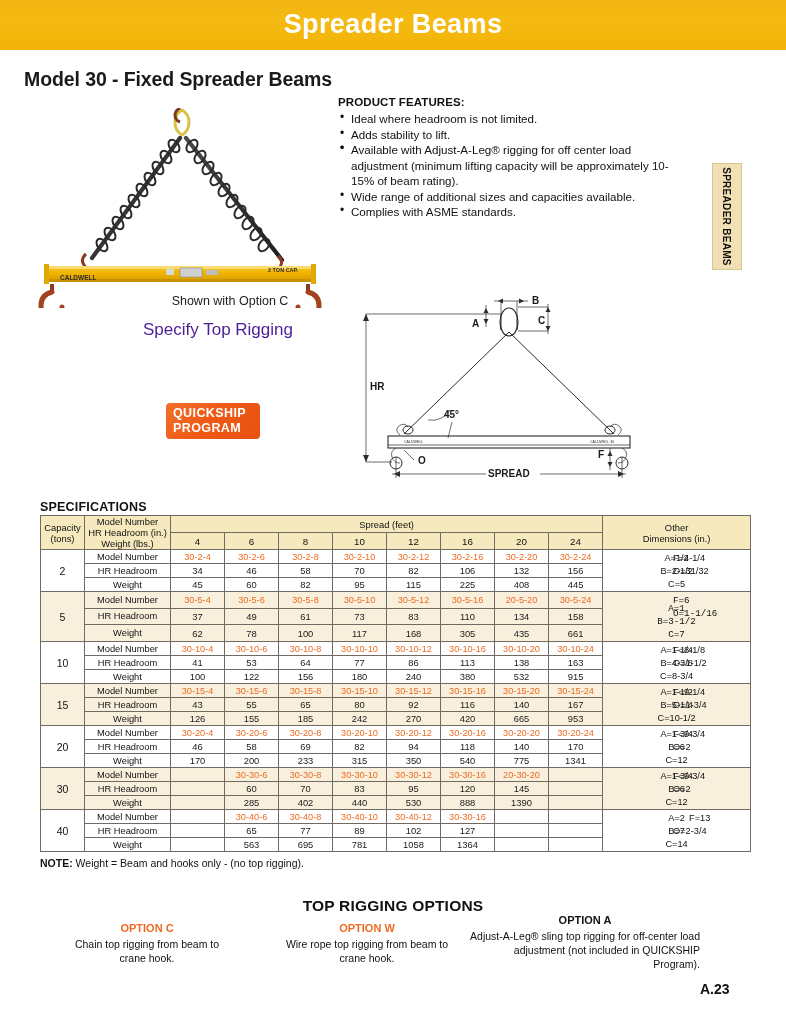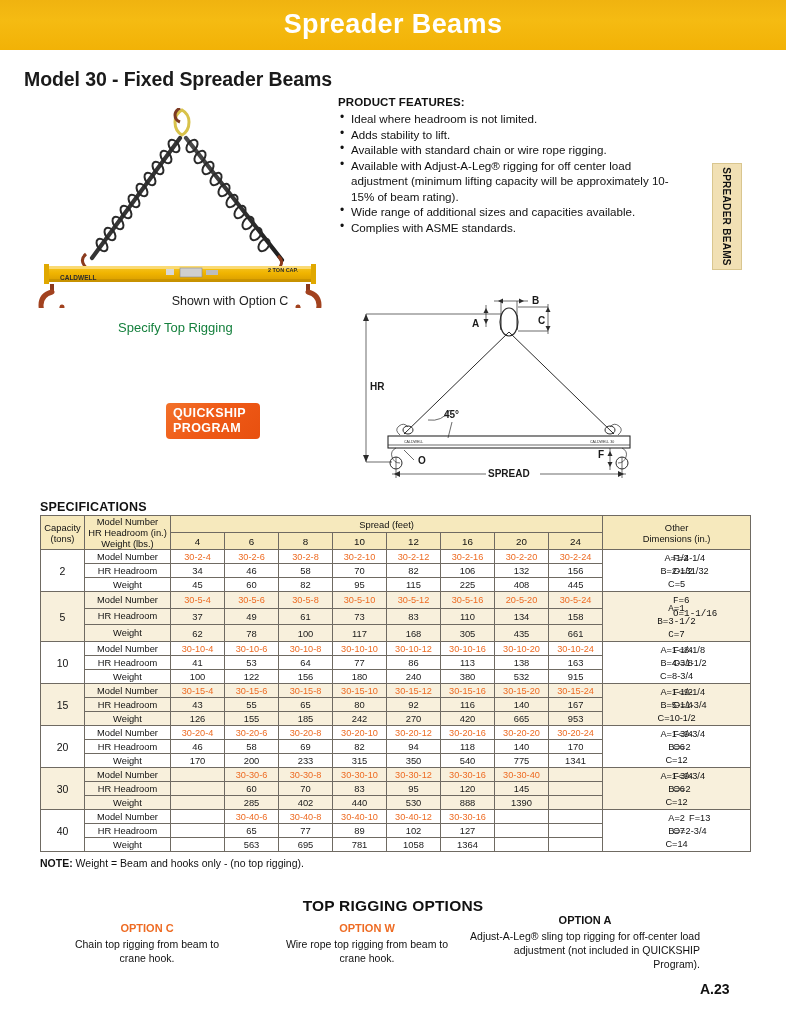--- a/index.html
+++ b/index.html
@@ -108,22 +108,23 @@
     left: 130px; top: 294px;
     width: 200px;
     text-align: center;
     font-size: 12.5px;
     color: #222;
   }
   .photo-cap2 {
     position: absolute;
     left: 118px; top: 320px;
     width: 200px;
-    font-size: 13px;
-    color: #15803d;
+    text-align: center;
+    font-size: 17px;
+    color: #4c1d95;
   }
 
   
   .quickship {
     position: absolute;
     left: 166px; top: 403px;
     width: 94px; height: 36px;
     background: linear-gradient(135deg, #f2712a 0%, #ef5a17 45%, #e8500f 100%);
     border-radius: 4px;
     color: #fff;
@@ -338,21 +339,21 @@
 
 <div class="quickship">
   <div>QUICKSHIP</div>
   <div>PROGRAM</div>
 </div>
 
 <div class="features">
   <div class="features-title">PRODUCT FEATURES:</div>
   <div class="feat-item"><span class="bullet">•</span><span>Ideal where headroom is not limited.</span></div>
   <div class="feat-item"><span class="bullet">•</span><span>Adds stability to lift.</span></div>
-  <div class="feat-item"><span class="bullet">•</span><span>Available with standard chain or wire rope rigging.</span></div>
+  <div class="feat-item"><span class="bullet">•</span></div>
   <div class="feat-item"><span class="bullet">•</span><span>Available with Adjust-A-Leg® rigging for off center load adjustment (minimum lifting capacity will be approximately 10-15% of beam rating).</span></div>
   <div class="feat-item"><span class="bullet">•</span><span>Wide range of additional sizes and capacities available.</span></div>
   <div class="feat-item"><span class="bullet">•</span><span>Complies with ASME standards.</span></div>
 </div>
 
 <div class="diagram">
   <svg width="338" height="208" viewBox="0 0 338 208">
 
     <line class="dg-thin" x1="14" y1="32" x2="14" y2="180"></line>
     <path d="M14 32 l-3 7 h6 z" fill="#2b2b2b"></path>
@@ -687,21 +688,21 @@
         </tr>
         <tr class="grp-b grp-sep">
           <td rowspan="3" class="cap-cell grp-b">30</td>
           <td class="lbl-cell lbl-model">Model Number</td>
           <td class="model"></td>
           <td class="model">30-30-6</td>
           <td class="model">30-30-8</td>
           <td class="model">30-30-10</td>
           <td class="model">30-30-12</td>
           <td class="model">30-30-16</td>
-          <td class="model">30-30-40</td>
+          <td class="model">20-30-20</td>
           <td class="model"></td>
           <td rowspan="3" class="dim-cell grp-b">
             <div style="position: relative; height: 39px; padding-top: 2px;">
               <div style="height: 13px; line-height: 13px;">A=1-3/4</div>
               <div style="height: 13px; line-height: 13px;">B=6</div>
               <div style="height: 13px; line-height: 13px;">C=12</div>
               <div style="position: absolute; left: 70px; top: 2px; height: 13px; line-height: 13px;">F=9-3/4</div>
               <div style="position: absolute; left: 70px; top: 15px; height: 13px; line-height: 13px;">O=2</div>
             </div>
           </td>

